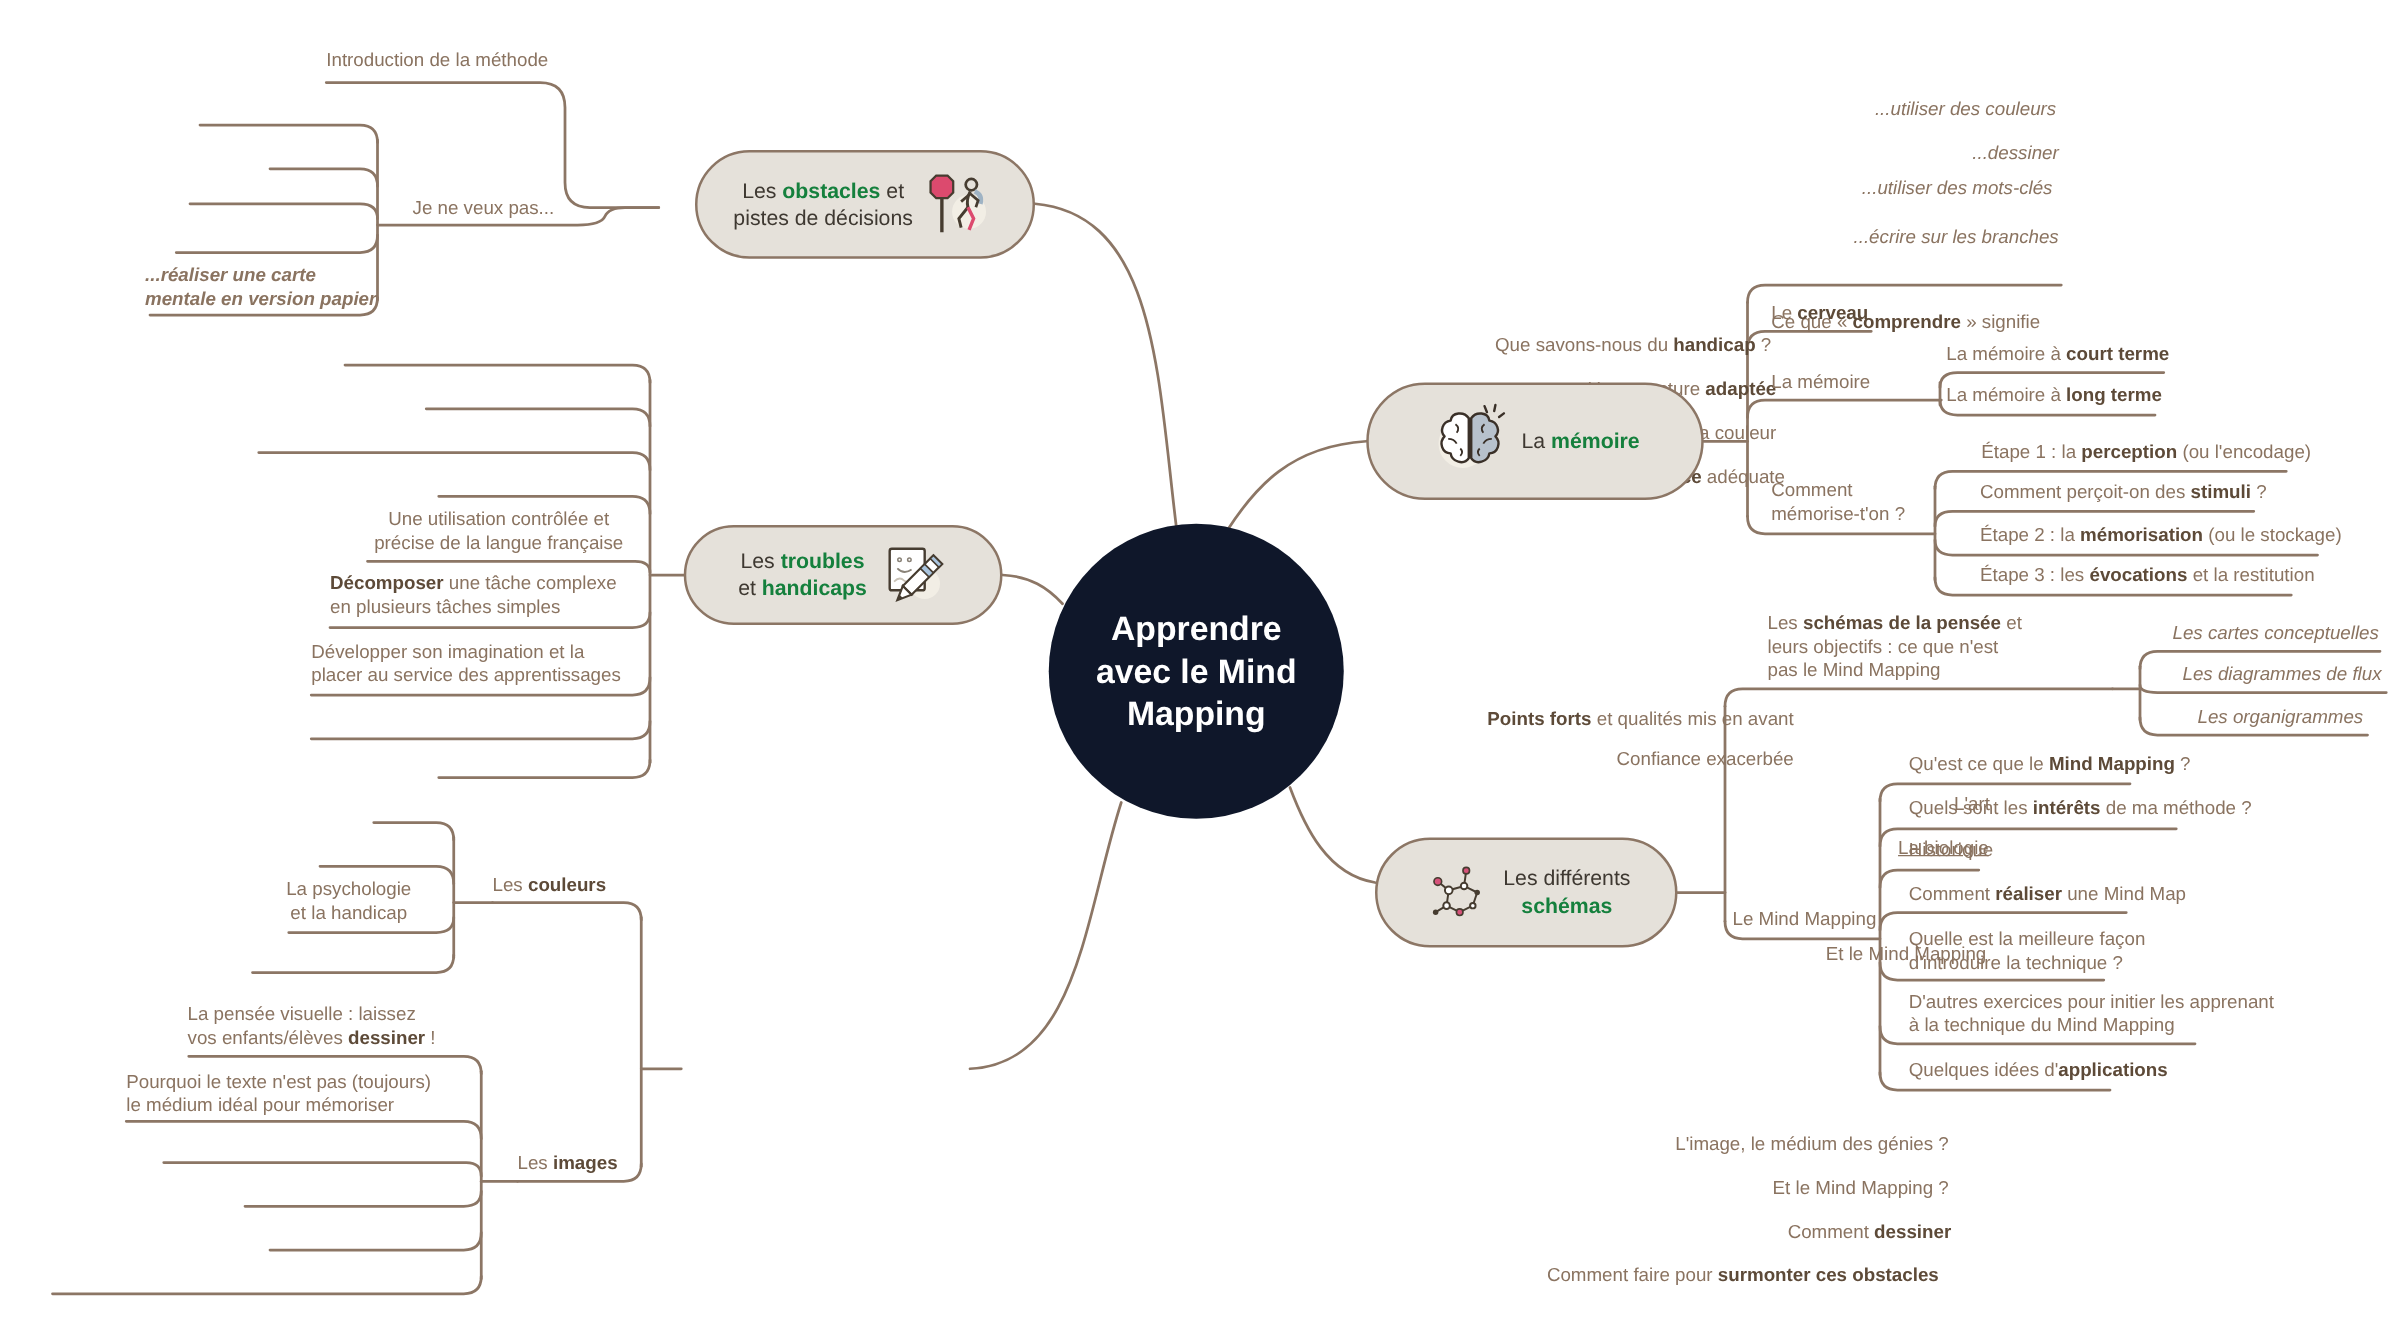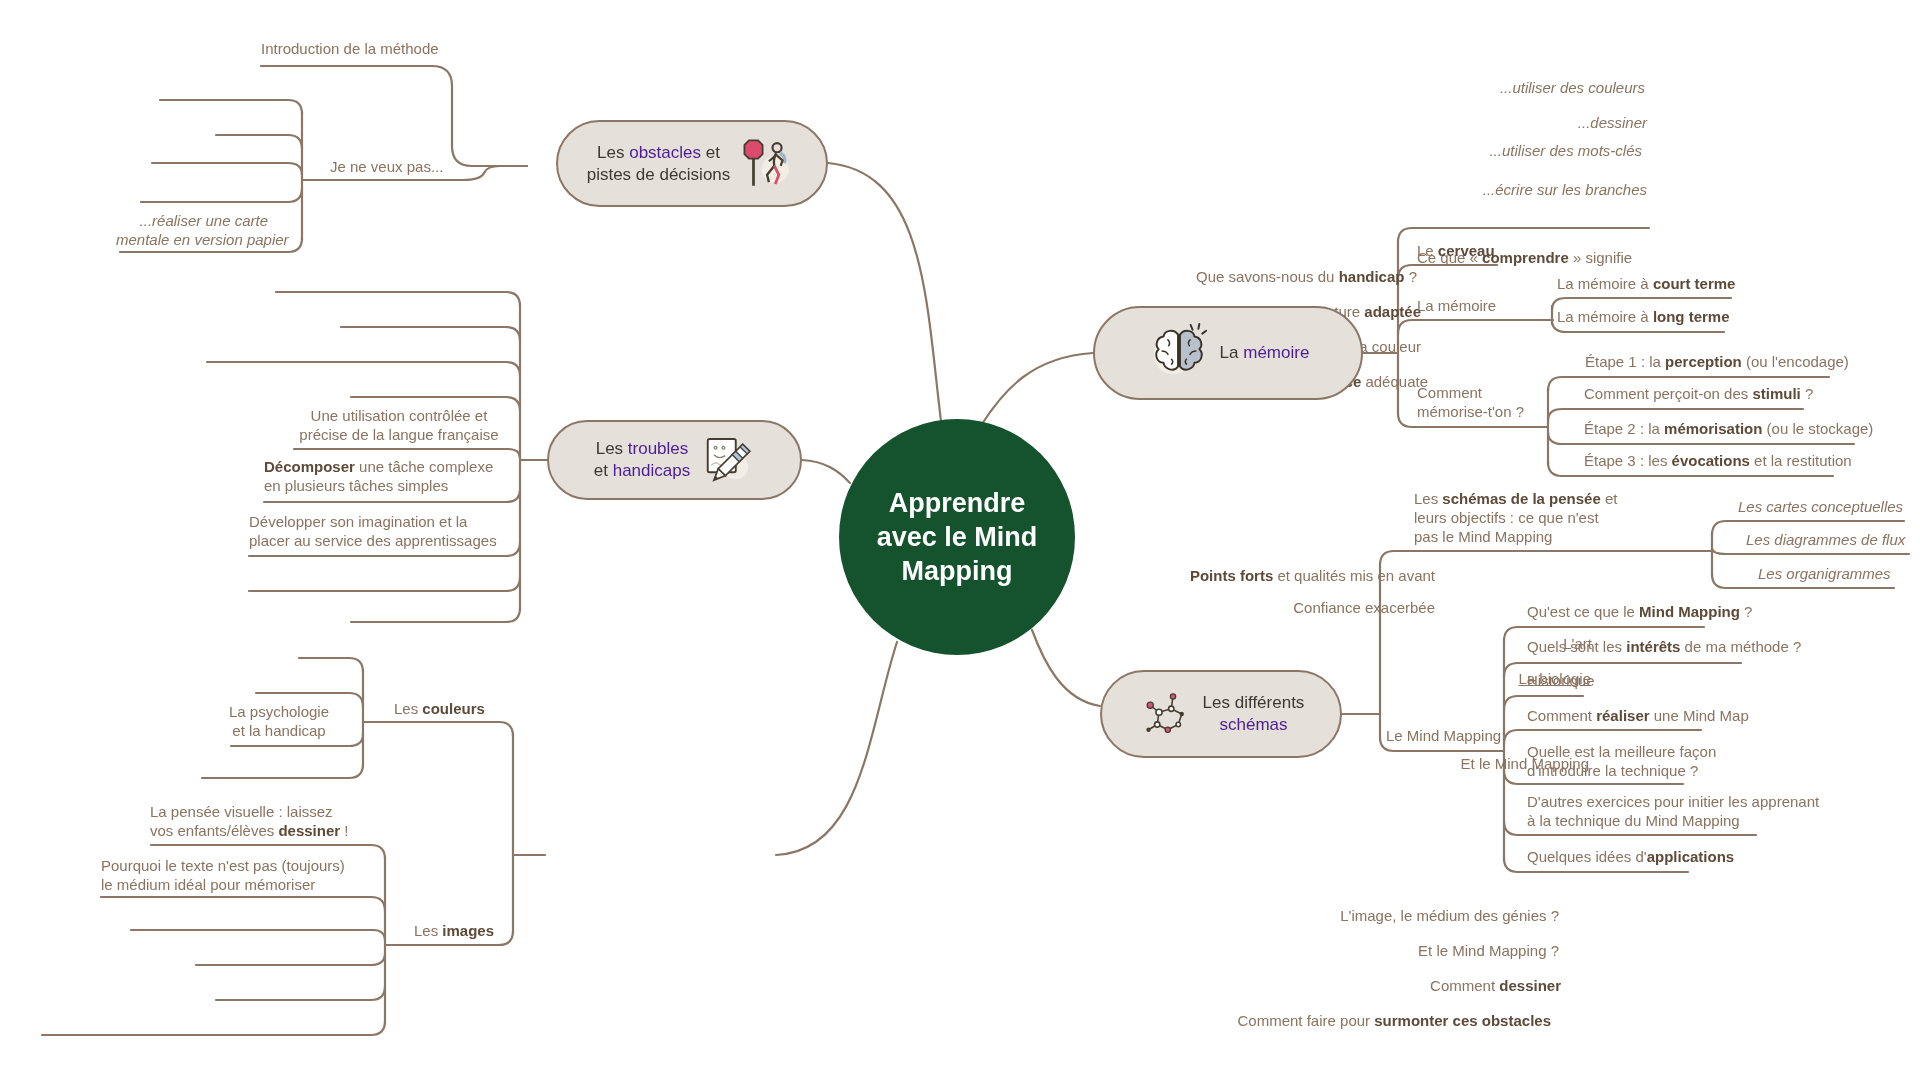--- a/index.html
+++ b/index.html
@@ -4,28 +4,28 @@
 <style>
   html,body{margin:0;padding:0}
   body{width:1920px;height:1075px;background:#ffffff;font-family:"Liberation Sans",sans-serif;overflow:hidden;position:relative}
   #canvas{position:absolute;left:0;top:0;width:1920px;height:940px}
   #wires{position:absolute;left:0;top:0}
   .lb{position:absolute;font-size:15px;line-height:1.25;color:#8a7360;white-space:nowrap}
   .lb .b{font-weight:bold;color:#5d4a38}
   .lb.it{font-style:italic}
   .pill{position:absolute;background:#e5e1da;border:2px solid #8c7665;display:flex;align-items:center;justify-content:center;gap:9px;box-sizing:border-box}
   .pill .pt{font-size:17px;line-height:1.28;color:#3e3831;text-align:center}
-  .pill .pt .b{font-weight:normal;color:#4c1d95}
+  .pill .pt .b{font-weight:bold;color:#15803d}
   #pill-obstacles{left:556px;top:120px;width:272px;height:87px;border-radius:44px}
   #pill-troubles{left:547px;top:420px;width:255px;height:80px;border-radius:40px}
   #pill-associations{left:543px;top:823px;width:236px;height:66px;border-radius:33px}
   #pill-memoire{left:1093px;top:306px;width:270px;height:94px;border-radius:47px}
   #pill-schemas{left:1100px;top:670px;width:242px;height:88px;border-radius:44px}
   #center-topic{position:absolute;left:839px;top:419px;width:236px;height:236px;border-radius:50%;
-    background:#14532d;color:#ffffff;display:flex;align-items:center;justify-content:center;
+    background:#0f172a;color:#ffffff;display:flex;align-items:center;justify-content:center;
     text-align:center;font-size:27px;font-weight:bold;line-height:1.26}
   .icn{flex:0 0 auto}
 </style>
 </head>
 <body>
 
 <div id="canvas">
 
   <svg id="wires" width="1920" height="1075" viewBox="0 0 1920 1075">
     <g fill="none" stroke="#8c7665" stroke-width="2.2" stroke-linecap="round">
@@ -110,21 +110,21 @@
     </g>
   </svg>
 
   <div id="labels-layer">
       <div class="lb" style="left: 261px; top: 40px;"><span>Introduction de la méthode</span></div>
       <div class="lb" style="left: 330px; top: 158px;"><span>Je ne veux pas...</span></div>
       <div class="lb it" style="right: 275px; text-align: right; top: 79px; left: auto;"><span>...utiliser des couleurs</span></div>
       <div class="lb it" style="right: 273px; text-align: right; top: 114px; left: auto;"><span>...dessiner</span></div>
       <div class="lb it" style="right: 278px; text-align: right; top: 142px; left: auto;"><span>...utiliser des mots-clés</span></div>
       <div class="lb it" style="right: 273px; text-align: right; top: 181px; left: auto;"><span>...écrire sur les branches</span></div>
-      <div class="lb it" style="left: 116px; top: 212px; width: 152px; text-align: right;"><span>...réaliser une carte</span><br><span>mentale en version papier</span></div>
+      <div class="lb it" style="left: 116px; top: 212px; width: 152px; text-align: left; font-weight: bold;"><span>...réaliser une carte</span><br><span>mentale en version papier</span></div>
       <div class="lb" style="right: 503px; text-align: right; top: 268px; left: auto;"><span>Que savons-nous du </span><span class="b">handicap</span><span> ?</span></div>
       <div class="lb" style="right: 499px; text-align: right; top: 303px; left: auto;"><span>Une structure </span><span class="b">adaptée</span></div>
       <div class="lb" style="right: 499px; text-align: right; top: 338px; left: auto;"><span>Des associations hiérachisées par la couleur</span></div>
       <div class="lb" style="right: 492px; text-align: right; top: 373px; left: auto;"><span>Une </span><span class="b">police</span><span> adéquate</span></div>
       <div class="lb" style="left: 293px; top: 407px; width: 212px; text-align: center;"><span>Une utilisation contrôlée et</span><br><span>précise de la langue française</span></div>
       <div class="lb" style="left: 264px; top: 458px;"><span class="b">Décomposer</span><span> une tâche complexe</span><br><span>en plusieurs tâches simples</span></div>
       <div class="lb" style="left: 249px; top: 513px;"><span>Développer son imagination et la</span><br><span>placer au service des apprentissages</span></div>
       <div class="lb" style="right: 485px; text-align: right; top: 567px; left: auto;"><span class="b">Points forts</span><span> et qualités mis en avant</span></div>
       <div class="lb" style="right: 485px; text-align: right; top: 599px; left: auto;"><span>Confiance exacerbée</span></div>
       <div class="lb" style="left: 394px; top: 700px;"><span>Les </span><span class="b">couleurs</span></div>

